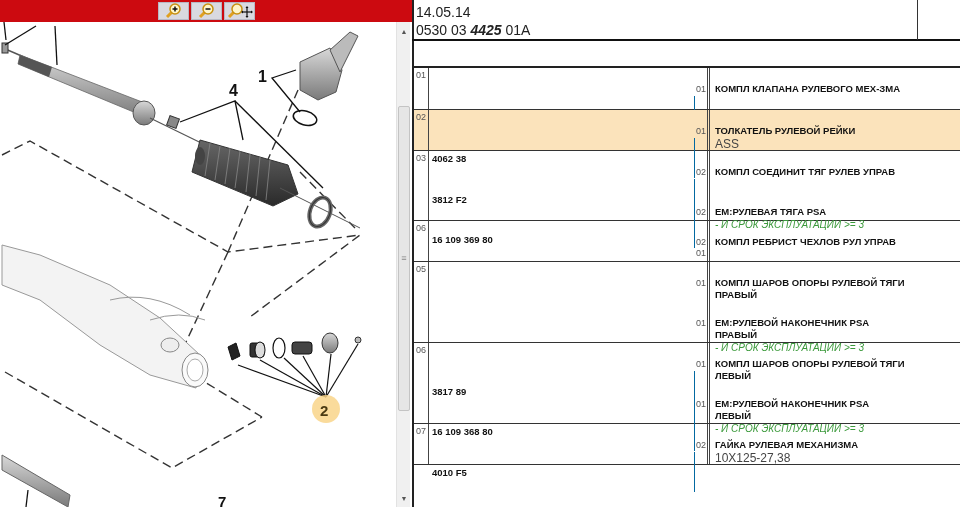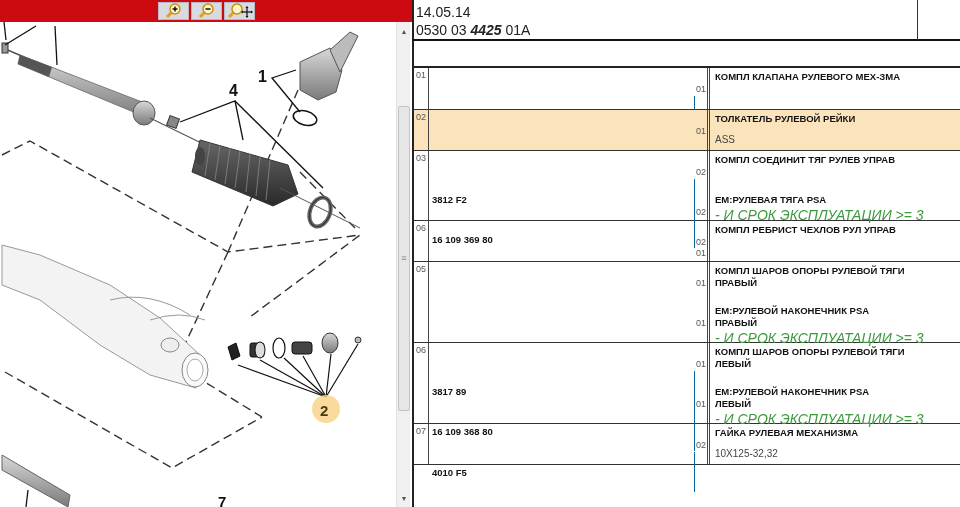--- a/index.html
+++ b/index.html
@@ -31,28 +31,28 @@
   #subheader { position: absolute; left: 0; top: 41px; width: 548px; height: 27px; border-bottom: 2px solid #222; border-left: 1px solid #222; }
   #leftedge { position: absolute; left: 0; top: 0; width: 2px; height: 507px; background: #222; }
 
   #table { position: absolute; left: 2px; top: 68px; width: 546px; }
   .row { position: relative; width: 546px; border-bottom: 1px solid #333; }
   .row.sel { background: #fbe3bb; }
   .row .c-idx { position: absolute; left: 0; top: 0; width: 15px; height: 100%; border-right: 1px solid #444; }
   .row .c-idx span { position: absolute; left: 2px; top: 2px; font-size: 9px; color: #555; }
   .row .c-ref { position: absolute; left: 15px; top: 0; width: 266px; height: 100%; border-right: 1px solid #0369a1; margin-top: 28px; }
   .row .c-qty { position: absolute; left: 281px; top: 0; width: 15px; height: 100%; border-right: 3px double #444; }
-  .row .c-desc { position: absolute; left: 299px; top: 0; width: 247px; height: 100%; text-align: right; }
+  .row .c-desc { position: absolute; left: 299px; top: 12px; width: 247px; height: 100%; text-align: right; }
   .ref { position: absolute; left: 3px; font-size: 9.5px; font-weight: bold; color: #111; }
   .ref.it { font-style: italic; font-weight: normal; color: #444; }
   .ref.rp { left: auto; right: 2px; font-style: italic; font-weight: bold; color: #111; }
   .qty { position: absolute; left: 1px; font-size: 9px; color: #555; }
   .dtitle { position: absolute; left: 2px; font-size: 9.5px; font-weight: bold; color: #111; white-space: nowrap; }
-  .dsub { position: absolute; left: 2px; font-size: 10px; color: #444; white-space: nowrap; margin-top: 9px; }
-  .dnote { position: absolute; left: 2px; font-size: 14px; font-style: italic; color: #3c9a3c; white-space: nowrap; }
+  .dsub { position: absolute; left: 2px; font-size: 12px; color: #444; white-space: nowrap; }
+  .dnote { position: absolute; left: 2px; font-size: 10px; font-style: italic; color: #3c9a3c; white-space: nowrap; }
 </style>
 </head>
 <body>
 
 <div id="root">
 
   <div id="left">
     <div id="toolbar">
       <div class="tb-btn" style="left:158px">
         <svg width="22" height="16" viewBox="0 0 22 16">
@@ -225,20 +225,23 @@
           </div>
         <div class="c-desc">
             <span class="dtitle" style="top:3px">КОМПЛ КЛАПАНА РУЛЕВОГО МЕХ-ЗМА</span>
           </div>
       </div>
 
       <div class="row sel" style="height:41px">
         <div class="c-idx">
             <span>02</span>
           </div>
+        <div class="c-ref">
+            <span class="ref" style="top:15px">4062 38</span>
+          </div>
         <div class="c-qty">
             <span class="qty" style="top:16px">01</span>
           </div>
         <div class="c-desc">
           <span class="dtitle" style="top:3px">ТОЛКАТЕЛЬ РУЛЕВОЙ РЕЙКИ</span>
           <span class="dsub" style="top:15px">ASS</span>
         </div>
       </div>
 
       <div class="row" style="height:70px">
@@ -316,18 +319,18 @@
             <span>07</span>
           </div>
         <div class="c-ref">
             <span class="ref" style="top:15px">4010 F5</span>
           </div>
         <div class="c-qty">
             <span class="qty" style="top:16px">02</span>
           </div>
         <div class="c-desc">
           <span class="dtitle" style="top:3px">ГАЙКА РУЛЕВАЯ МЕХАНИЗМА</span>
-          <span class="dsub" style="top:15px">10X125-32,32</span>
+          <span class="dsub" style="top:15px">10X125-27,38</span>
         </div>
       </div>
     </div>
   </div>
 </div>
 
 </body></html>

